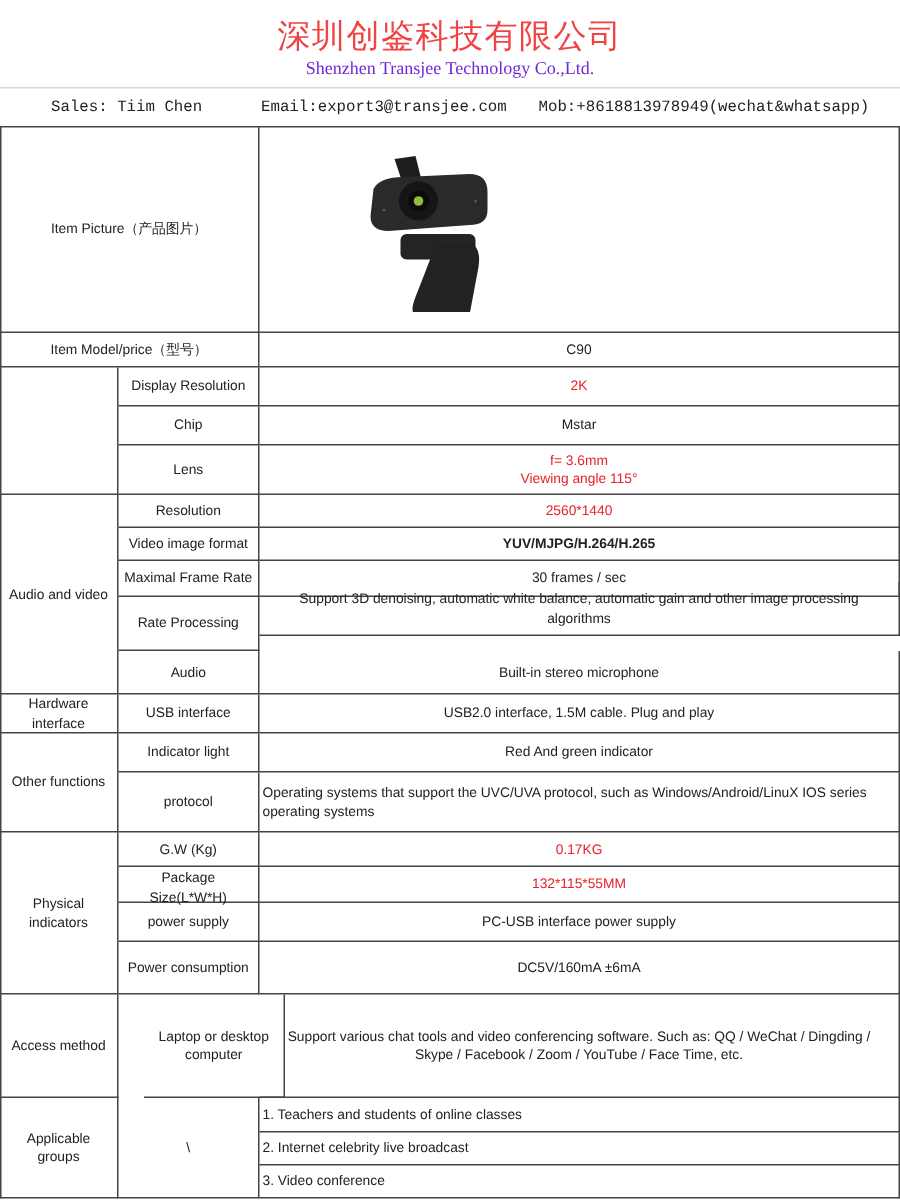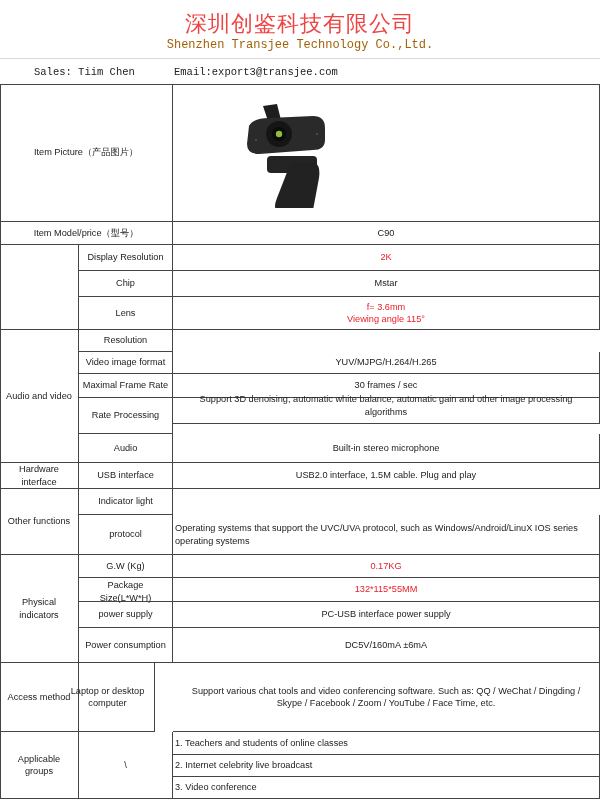--- a/index.html
+++ b/index.html
@@ -2,21 +2,21 @@
 <html><head>
 <meta charset="utf-8">
 <style>
   html, body { margin:0; padding:0; background:#ffffff; }
   body { width:600px; height:800px; position:relative; overflow:hidden;
          font-family:"DejaVu Sans", sans-serif; color:#1a1a1a; }
   .header { position:absolute; left:0; top:0; width:600px; height:58px; border-bottom:1px solid #d8d8d8; }
   .title-cn { position:absolute; top:9px; left:0; width:600px; text-align:center;
               font-family:"DejaVu Serif", serif; font-size:22px; letter-spacing:1px; color:#ef4444; }
   .title-en { position:absolute; top:38px; left:0; width:600px; text-align:center;
-              font-family:Liberation Mono, monospace; font-size:12px; color:#a16207; }
+              font-family:Liberation Serif, serif; font-size:12px; color:#6d28d9; }
   .contact { position:absolute; left:0; top:58px; width:600px; height:26px;
              font-family:"Liberation Mono", monospace; font-size:10.5px; color:#222; }
   .contact span { position:absolute; top:8px; white-space:nowrap; }
   .c-sales { left:34px; } .c-email { left:174px; } .c-mob { left:359px; }
 
   .grid { position:absolute; left:0; top:84px; width:600px; height:715px; }
   .cell { position:absolute; box-sizing:border-box; border-right:1.5px solid #444; border-bottom:1.5px solid #444;
           display:flex; align-items:center; justify-content:center; text-align:center;
           font-family:"Liberation Sans", sans-serif; font-size:9.2px; line-height:12.5px; color:#222; padding:0 3px; }
   .cell.left { justify-content:flex-start; text-align:left; padding-left:2px; }
@@ -29,20 +29,21 @@
 <body>
 
 <div class="header">
   <div class="title-cn">深圳创鉴科技有限公司</div>
   <div class="title-en">Shenzhen Transjee Technology Co.,Ltd.</div>
 </div>
 
 <div class="contact">
   <span class="c-sales">Sales: Tiim Chen</span>
   <span class="c-email">Email:export3@transjee.com</span>
+  <span class="c-mob">Mob:+8618813978949(wechat&amp;whatsapp)</span>
 </div>
 
 <div class="grid">
 
   <div class="cell" style="left:0;top:0;width:173px;height:138px;">Item Picture（产品图片）</div>
   <div class="cell" style="left:173px;top:0;width:427px;height:138px;justify-content:flex-start;padding-left:56px;">
     <svg class="cam" viewBox="0 0 110 110" width="110" height="110">
       <path d="M34 8 L48 6 L52 22 L40 26 Z" fill="#1e1e1e"></path>
       <path d="M20 28 Q24 20 40 20 L84 18 Q96 18 96 30 L96 42 Q96 52 84 52 L30 56 Q18 56 18 46 Z" fill="#2a2a2a"></path>
       <circle cx="50" cy="36" r="13" fill="#151515"></circle>
@@ -64,50 +65,52 @@
   <div class="cell" style="left:79px;top:187px;width:94px;height:26px;">Chip</div>
   <div class="cell" style="left:173px;top:187px;width:427px;height:26px;">Mstar</div>
   <div class="cell" style="left:79px;top:213px;width:94px;height:33px;">Lens</div>
   <div class="cell red" style="left:173px;top:213px;width:427px;height:33px;flex-direction:column;">
     <div>f= 3.6mm</div>
     <div>Viewing angle 115°</div>
   </div>
 
   <div class="cell" style="left:0;top:246px;width:79px;height:133px;">Audio and video</div>
   <div class="cell" style="left:79px;top:246px;width:94px;height:22px;">Resolution</div>
+  <div class="cell red" style="left:173px;top:246px;width:427px;height:22px;">2560*1440</div>
   <div class="cell" style="left:79px;top:268px;width:94px;height:22px;">Video image format</div>
-  <div class="cell" style="left:173px;top:268px;width:427px;height:22px;">YUV/MJPG/H.264/H.265</div>
+  <div class="cell" style="left:173px;top:268px;width:427px;height:22px;font-weight:bold;">YUV/MJPG/H.264/H.265</div>
   <div class="cell" style="left:79px;top:290px;width:94px;height:24px;">Maximal Frame Rate</div>
   <div class="cell" style="left:173px;top:290px;width:427px;height:24px;">30 frames / sec</div>
   <div class="cell" style="left:79px;top:314px;width:94px;height:36px;">Rate Processing</div>
   <div class="cell" style="left:173px;top:304px;width:427px;height:36px;padding:0 14px;">Support 3D denoising, automatic white balance, automatic gain and other image processing algorithms</div>
   <div class="cell" style="left:79px;top:350px;width:94px;height:29px;">Audio</div>
   <div class="cell" style="left:173px;top:350px;width:427px;height:29px;">Built-in stereo microphone</div>
 
   <div class="cell" style="left:0;top:379px;width:79px;height:26px;">Hardware interface</div>
   <div class="cell" style="left:79px;top:379px;width:94px;height:26px;">USB interface</div>
   <div class="cell" style="left:173px;top:379px;width:427px;height:26px;">USB2.0 interface, 1.5M cable. Plug and play</div>
 
   <div class="cell" style="left:0;top:405px;width:79px;height:66px;">Other functions</div>
   <div class="cell" style="left:79px;top:405px;width:94px;height:26px;text-align:center;">Indicator light</div>
+  <div class="cell" style="left:173px;top:405px;width:427px;height:26px;">Red And green indicator</div>
   <div class="cell" style="left:79px;top:431px;width:94px;height:40px;">protocol</div>
   <div class="cell left" style="left:173px;top:431px;width:427px;height:40px;">Operating systems that support the UVC/UVA protocol, such as Windows/Android/LinuX IOS series operating systems</div>
 
   <div class="cell" style="left:0;top:471px;width:79px;height:108px;">Physical indicators</div>
   <div class="cell" style="left:79px;top:471px;width:94px;height:23px;">G.W (Kg)</div>
   <div class="cell red" style="left:173px;top:471px;width:427px;height:23px;">0.17KG</div>
   <div class="cell" style="left:79px;top:494px;width:94px;height:24px;padding-top:4px;">Package Size(L*W*H)</div>
   <div class="cell red" style="left:173px;top:494px;width:427px;height:24px;">132*115*55MM</div>
   <div class="cell" style="left:79px;top:518px;width:94px;height:26px;">power supply</div>
   <div class="cell" style="left:173px;top:518px;width:427px;height:26px;">PC-USB interface power supply</div>
   <div class="cell" style="left:79px;top:544px;width:94px;height:35px;">Power consumption</div>
   <div class="cell" style="left:173px;top:544px;width:427px;height:35px;">DC5V/160mA ±6mA</div>
 
   <div class="cell" style="left:0;top:579px;width:79px;height:69px;">Access method</div>
-  <div class="cell" style="left:61px;top:579px;width:94px;height:69px;padding:0 8px;">Laptop or desktop computer</div>
+  <div class="cell" style="left:96px;top:579px;width:94px;height:69px;padding:0 8px;">Laptop or desktop computer</div>
   <div class="cell" style="left:173px;top:579px;width:427px;height:69px;padding:0 10px;">Support various chat tools and video conferencing software. Such as: QQ / WeChat / Dingding / Skype / Facebook / Zoom / YouTube / Face Time, etc.</div>
 
   <div class="cell" style="left:0;top:648px;width:79px;height:67px;">Applicable groups</div>
   <div class="cell" style="left:79px;top:648px;width:94px;height:67px;">\</div>
   <div class="cell left" style="left:173px;top:648px;width:427px;height:23px;">1. Teachers and students of online classes</div>
   <div class="cell left" style="left:173px;top:671px;width:427px;height:22px;">2. Internet celebrity live broadcast</div>
   <div class="cell left" style="left:173px;top:693px;width:427px;height:22px;">3. Video conference</div>
 </div>
 <div class="outer"></div>
 

